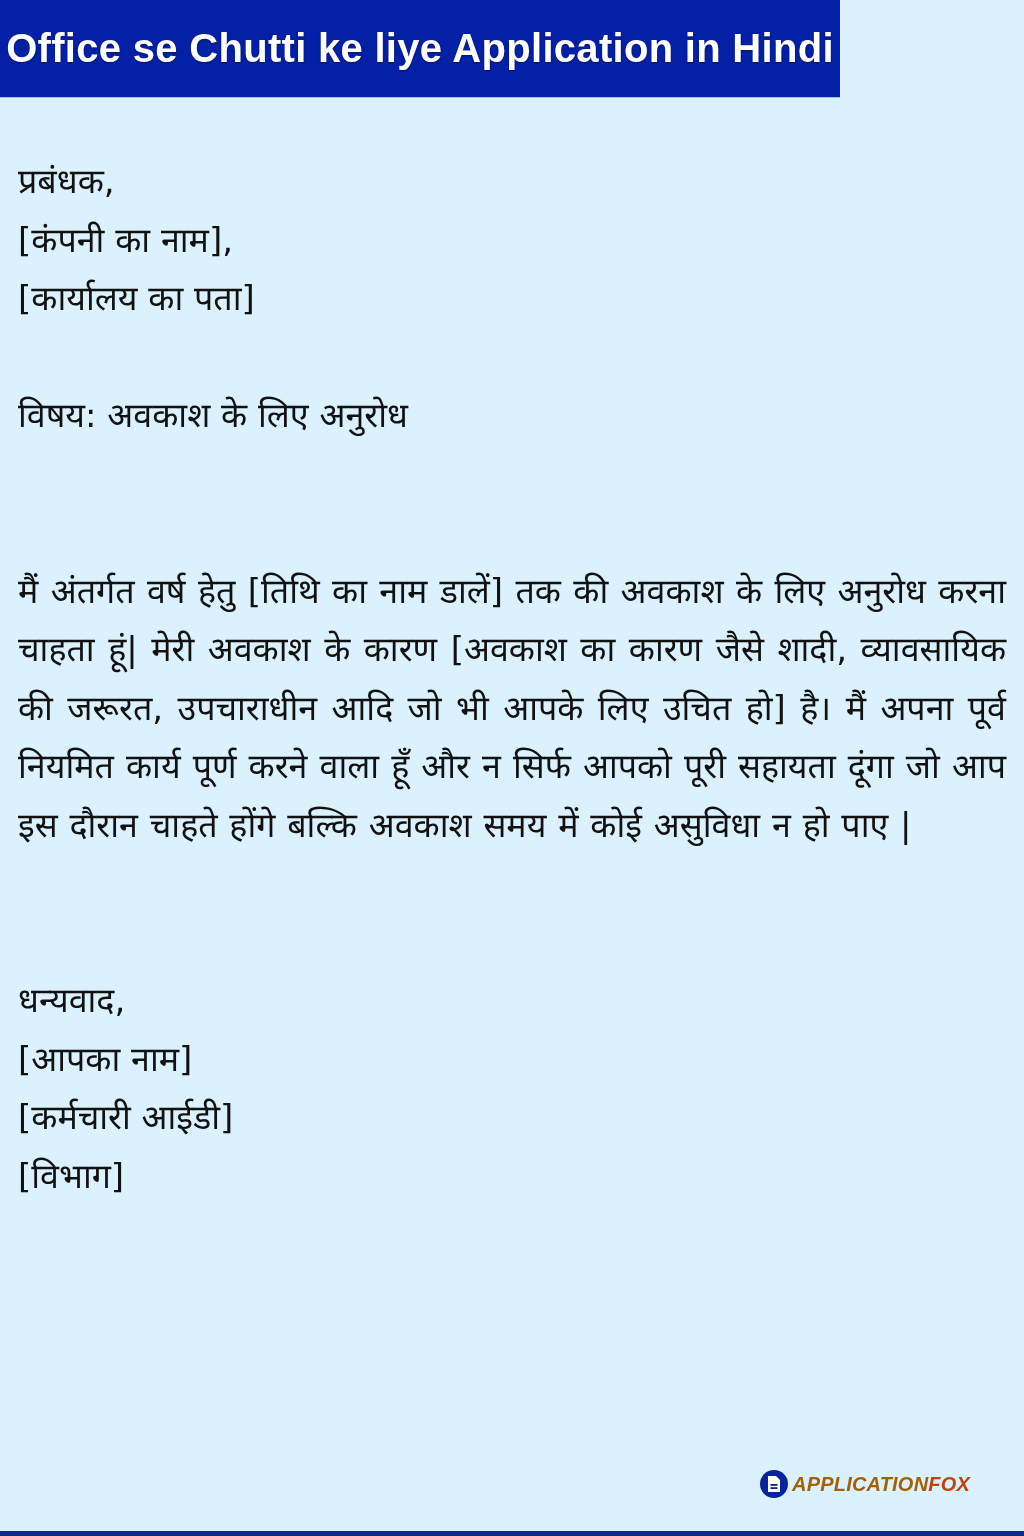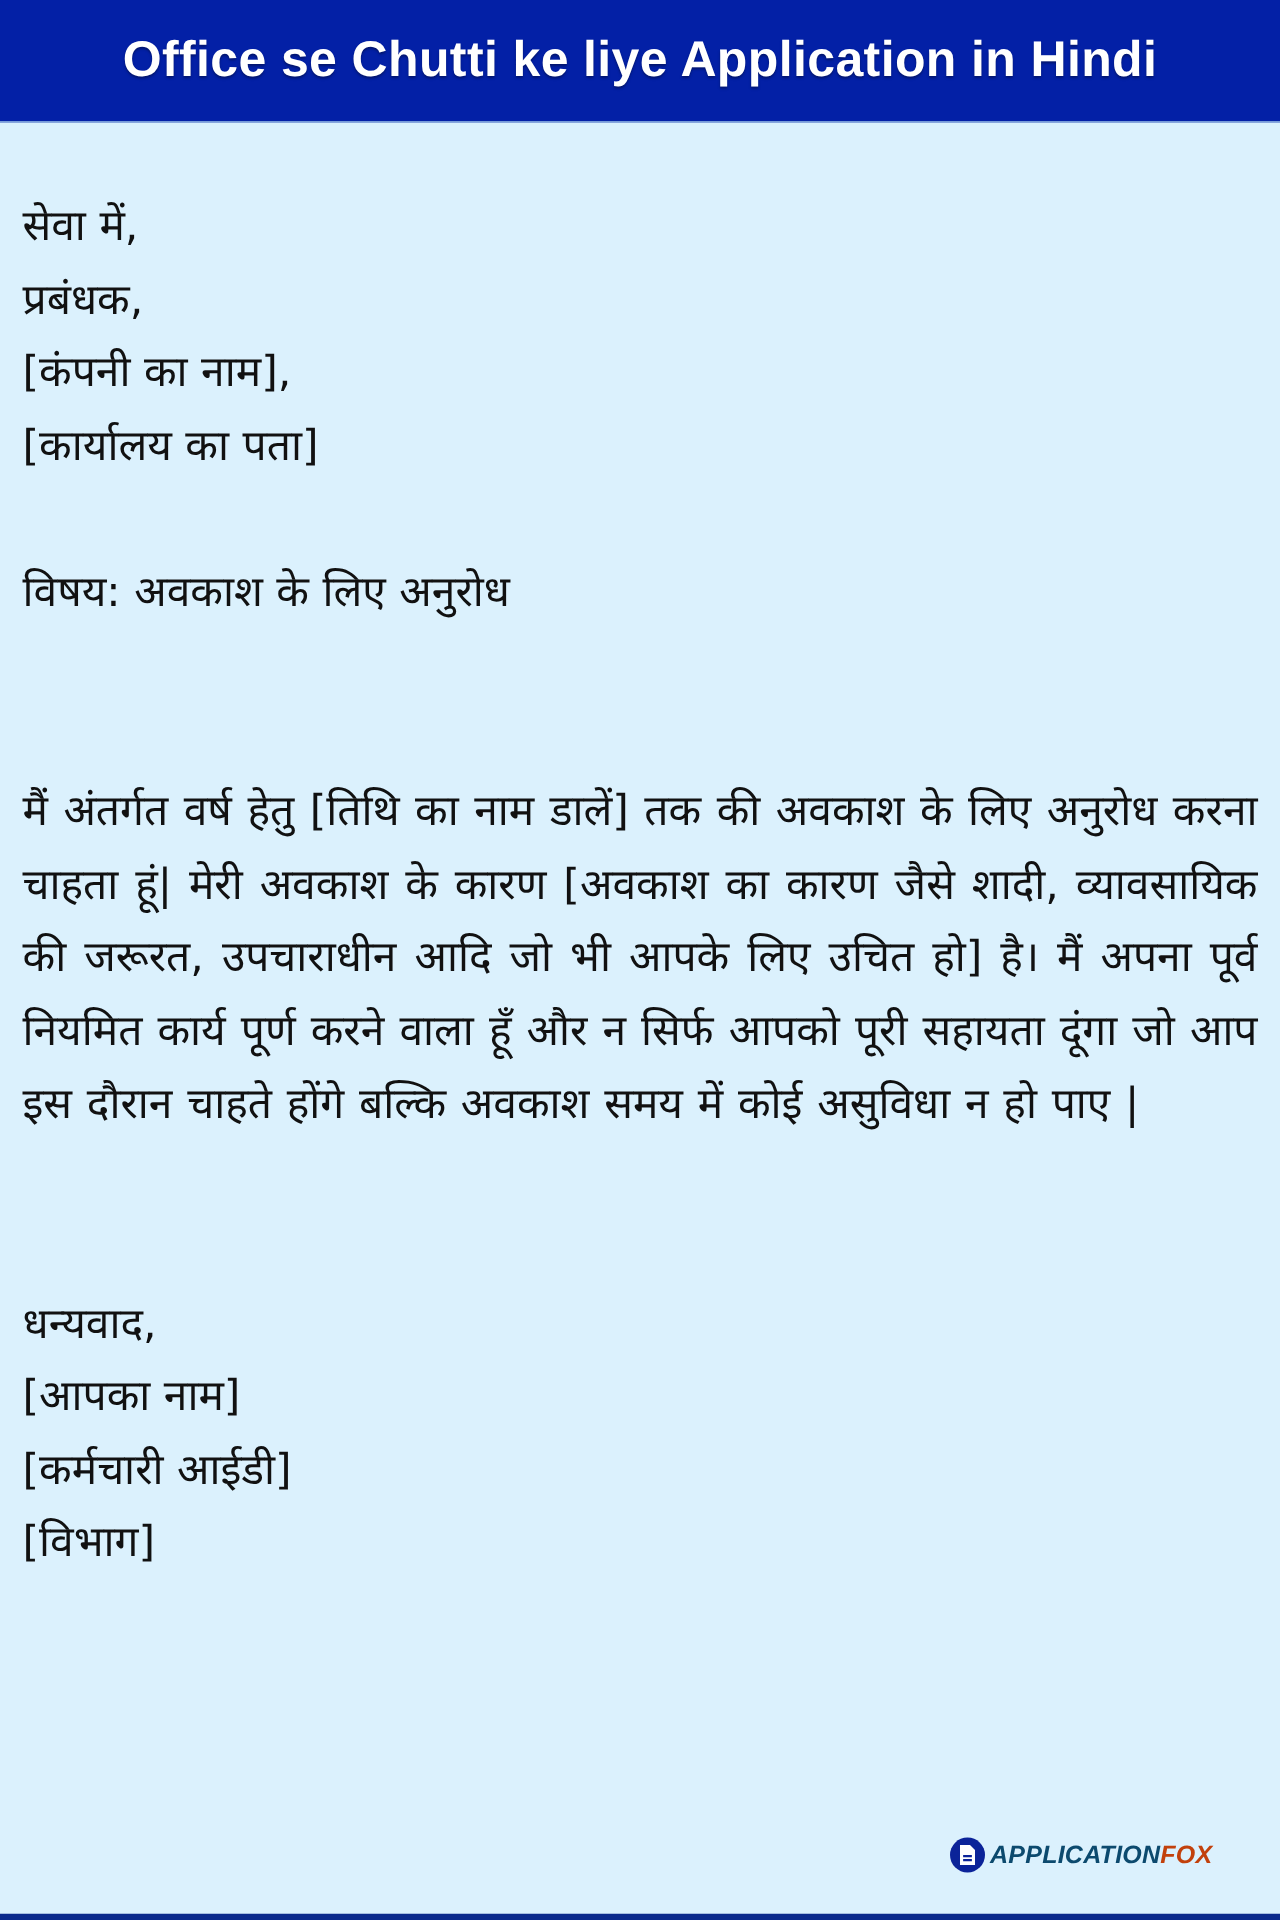--- a/index.html
+++ b/index.html
@@ -11,21 +11,21 @@
       height: 1536px;
       background: #dbf1fd;
       font-family: "DejaVu Sans", "Liberation Sans", sans-serif;
       color: #111111;
       position: relative;
       overflow: hidden;
     }
     .header {
       position: absolute;
       left: 0; top: 0;
-      width: 1024px;
+      width: 840px;
       height: 97px;
       background: #0320a6;
       display: flex;
       align-items: center;
       justify-content: center;
       border-bottom: 1px solid #9fc4ea;
     }
     .header h1 {
       margin: 0;
       color: #ffffff;
@@ -75,41 +75,40 @@
       align-items: center;
       justify-content: center;
     }
     .logo-text {
       font-family: "Liberation Sans", "DejaVu Sans", sans-serif;
       font-weight: 700;
       font-style: italic;
       font-size: 20px;
       letter-spacing: 0.2px;
     }
-    .logo-text .brand-a { color: #0c4a6e; }
+    .logo-text .brand-a { color: #a16207; }
     .logo-text .brand-b { color: #c2410c; }
     .bottom-bar {
       position: absolute;
       left: 0;
       bottom: 0;
       width: 1024px;
       height: 5px;
       background: #0b2a8c;
     }
   </style>
 </head>
 <body>
 
 <div class="header">
   <h1>Office se Chutti ke liye Application in Hindi</h1>
 </div>
 
 <div class="letter">
   <div>
-    <span class="line">सेवा में,</span>
     <span class="line">प्रबंधक,</span>
     <span class="line">[कंपनी का नाम],</span>
     <span class="line">[कार्यालय का पता]</span>
   </div>
   <span class="gap"></span>
   <span class="line">विषय: अवकाश के लिए अनुरोध</span>
   <span class="gap"></span>
   <span class="gap"></span>
   <span class="body-para">मैं अंतर्गत वर्ष हेतु [तिथि का नाम डालें] तक की अवकाश के लिए अनुरोध करना चाहता हूं| मेरी अवकाश के कारण [अवकाश का कारण जैसे शादी, व्यावसायिक की जरूरत, उपचाराधीन आदि जो भी आपके लिए उचित हो] है। मैं अपना पूर्व नियमित कार्य पूर्ण करने वाला हूँ और न सिर्फ आपको पूरी सहायता दूंगा जो आप इस दौरान चाहते होंगे बल्कि अवकाश समय में कोई असुविधा न हो पाए |</span>
   <span class="gap"></span>

